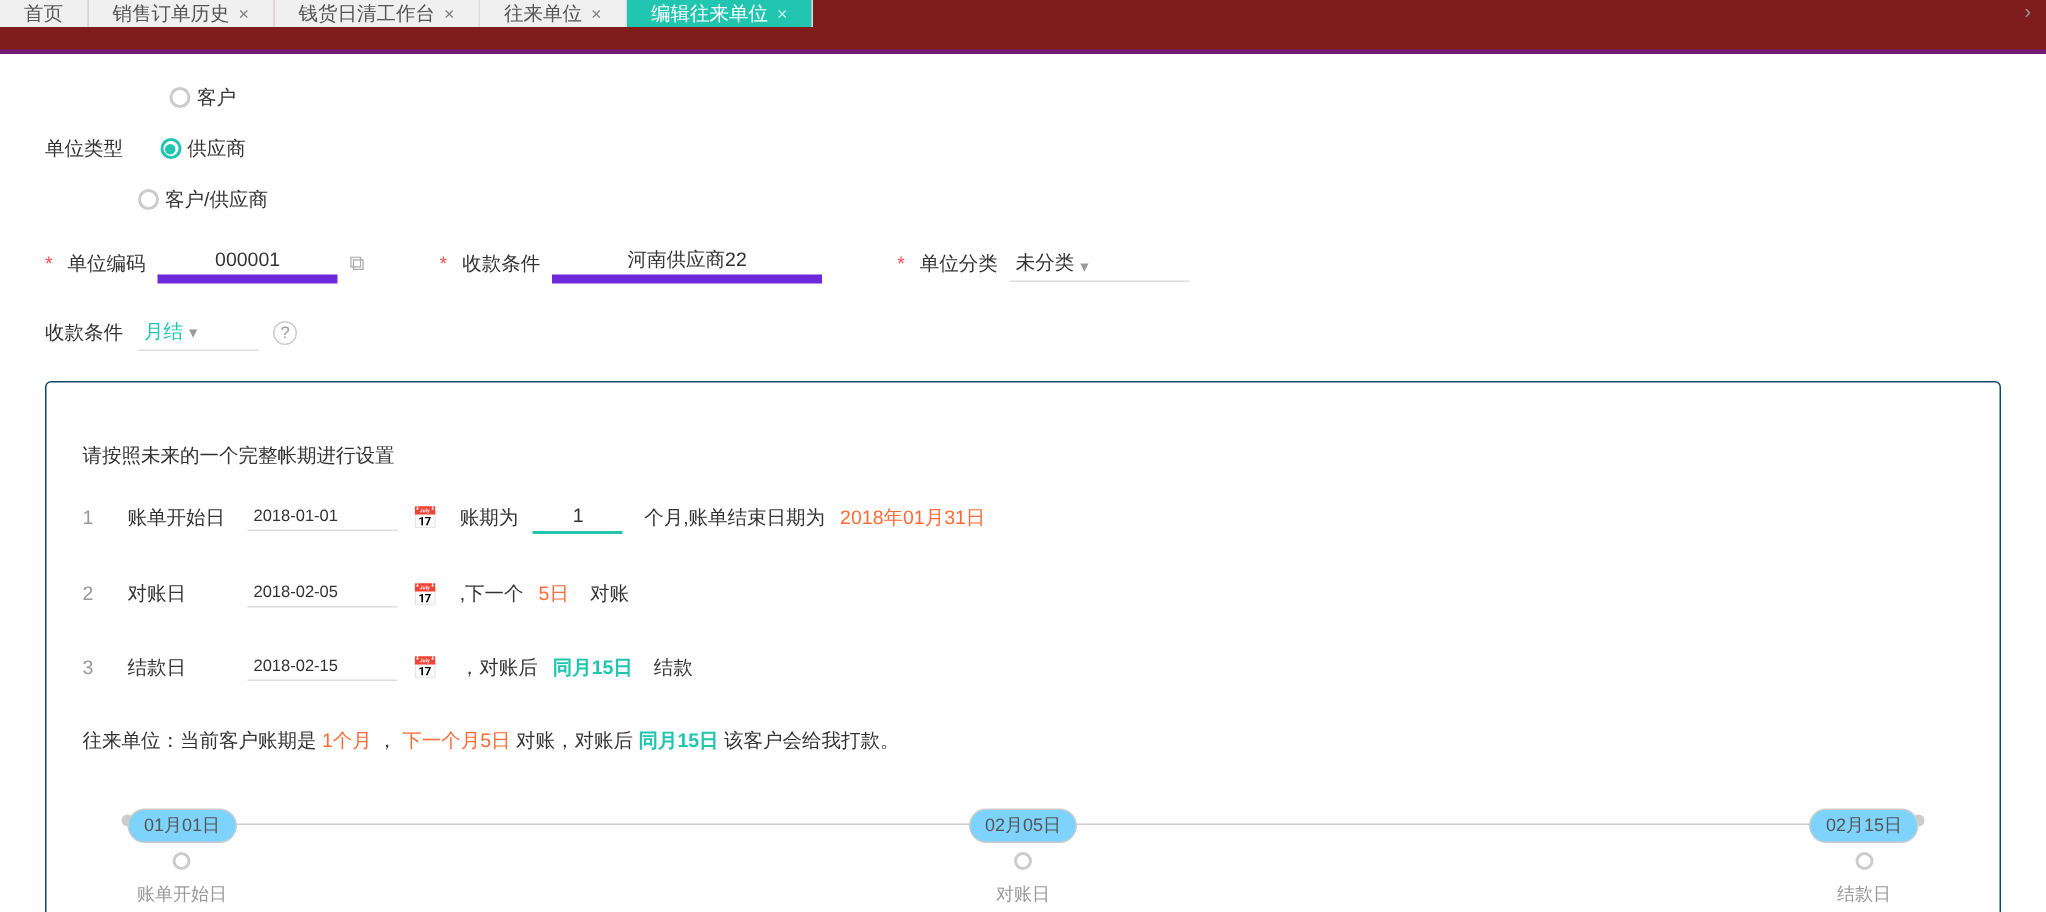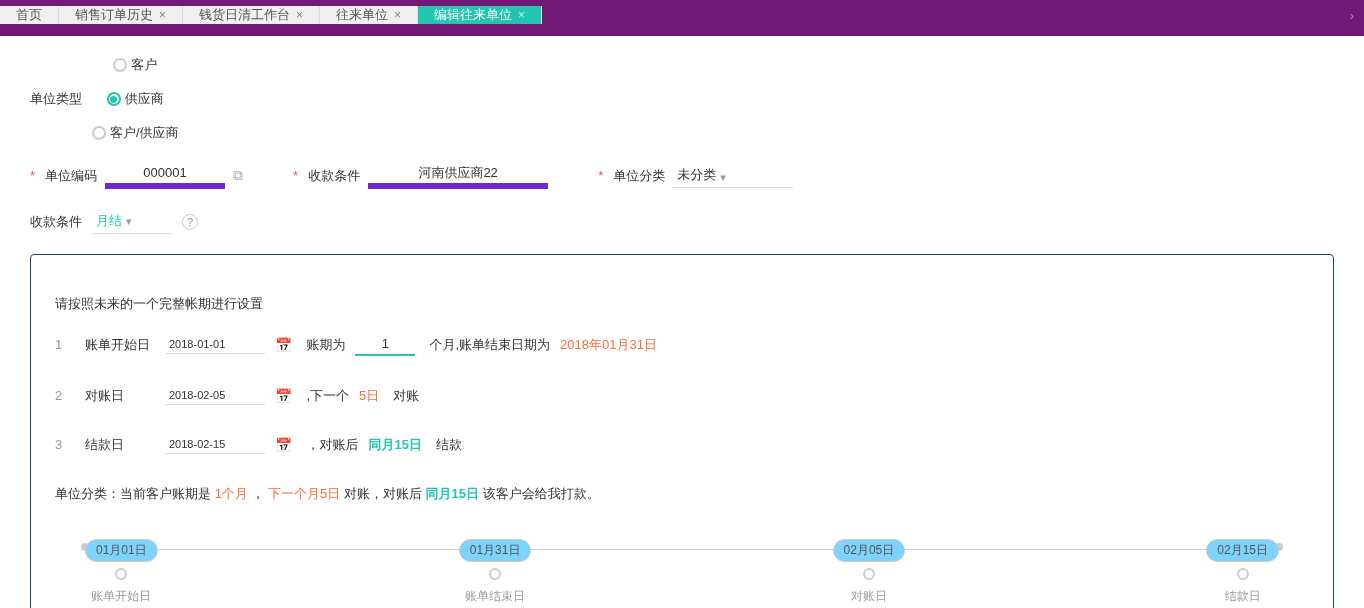--- a/index.html
+++ b/index.html
@@ -1,23 +1,23 @@
 <!DOCTYPE html>
 <html><head>
   <meta charset="utf-8">
   <style>
     * { box-sizing: border-box; margin: 0; padding: 0; }
     body { font-family: "Microsoft YaHei", "PingFang SC", sans-serif; font-size: 13px; color: #333; background: #f5f5f5; }
 
     
     .tab-bar {
       display: flex;
-      align-items: center;
-      background: #701a75;
-      border-bottom: 6px solid #701a75;
+      align-items: flex-start;
+      background: #7f1d1d;
+      border-bottom: 3px solid #701a75;
       height: 36px;
     }
     .tab-item {
       display: flex;
       align-items: center;
       padding: 0 16px;
       cursor: pointer;
       font-size: 13px;
       color: #555;
       border-right: 1px solid #ddd;
@@ -392,43 +392,38 @@
       <span class="row-num">3</span>
       <span class="row-label">结款日</span>
       <input class="date-input" type="text" value="2018-02-15" style="">
       <span class="cal-icon">📅</span>
       <span class="row-text">，对账后</span>
       <span class="highlight-teal">同月15日</span>
       <span class="row-text">结款</span>
     </div>
 
     <div class="preview-text">
-      <span>单位分类：当前客户账期是</span>
+      <span>往来单位：当前客户账期是</span>
       <span class="highlight-orange">1个月</span>
       <span>，</span>
       <span class="highlight-orange">下一个月5日</span>
       <span>对账，对账后</span>
       <span class="highlight-teal">同月15日</span>
       <span>该客户会给我打款。</span>
     </div>
 
     <div class="timeline-wrap">
       <div class="timeline-line"></div>
       <div class="timeline-left-dot"></div>
       <div class="timeline-right-dot"></div>
       <div class="timeline-nodes">
         <div class="timeline-node">
           <div class="node-badge">01月01日</div>
           <div class="node-dot"></div>
           <div class="node-sub-label">账单开始日</div>
-        </div>
-        <div class="timeline-node">
-          <div class="node-badge">01月31日</div>
-          <div class="node-dot"></div>
-          <div class="node-sub-label">账单结束日</div>
         </div>
         <div class="timeline-node">
           <div class="node-badge">02月05日</div>
           <div class="node-dot"></div>
           <div class="node-sub-label">对账日</div>
         </div>
         <div class="timeline-node">
           <div class="node-badge">02月15日</div>
           <div class="node-dot"></div>
           <div class="node-sub-label">结款日</div>

